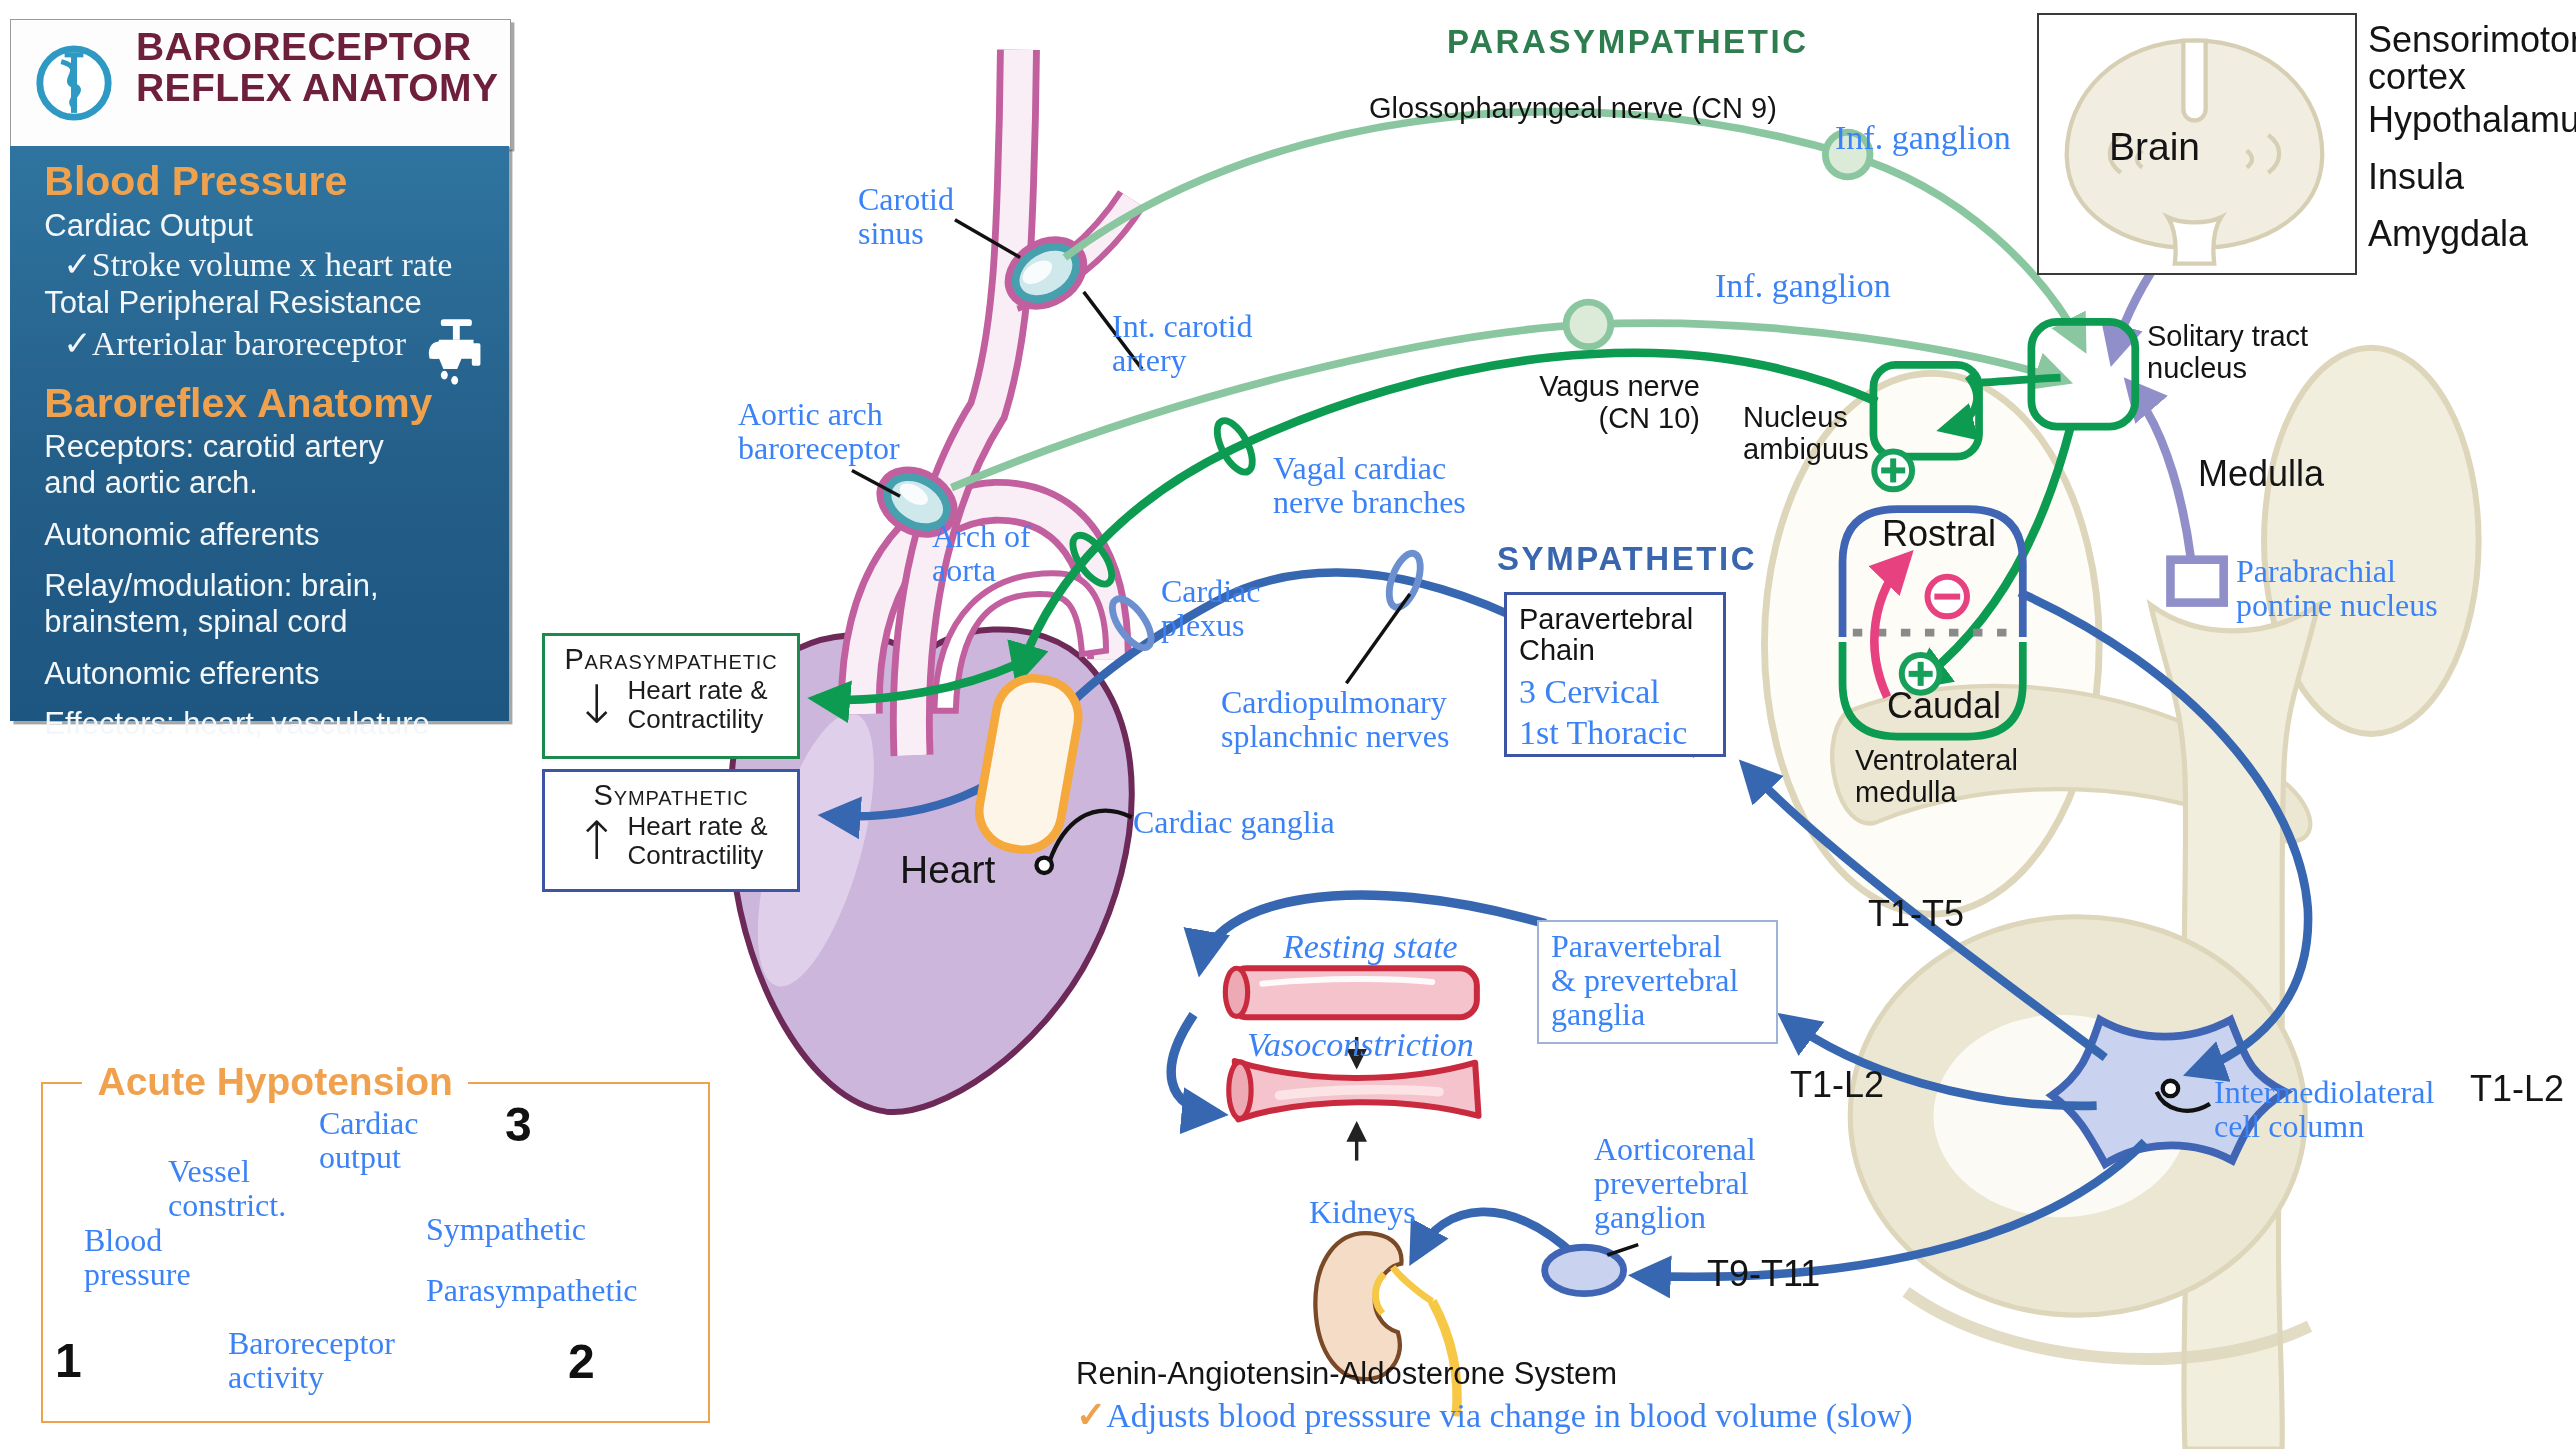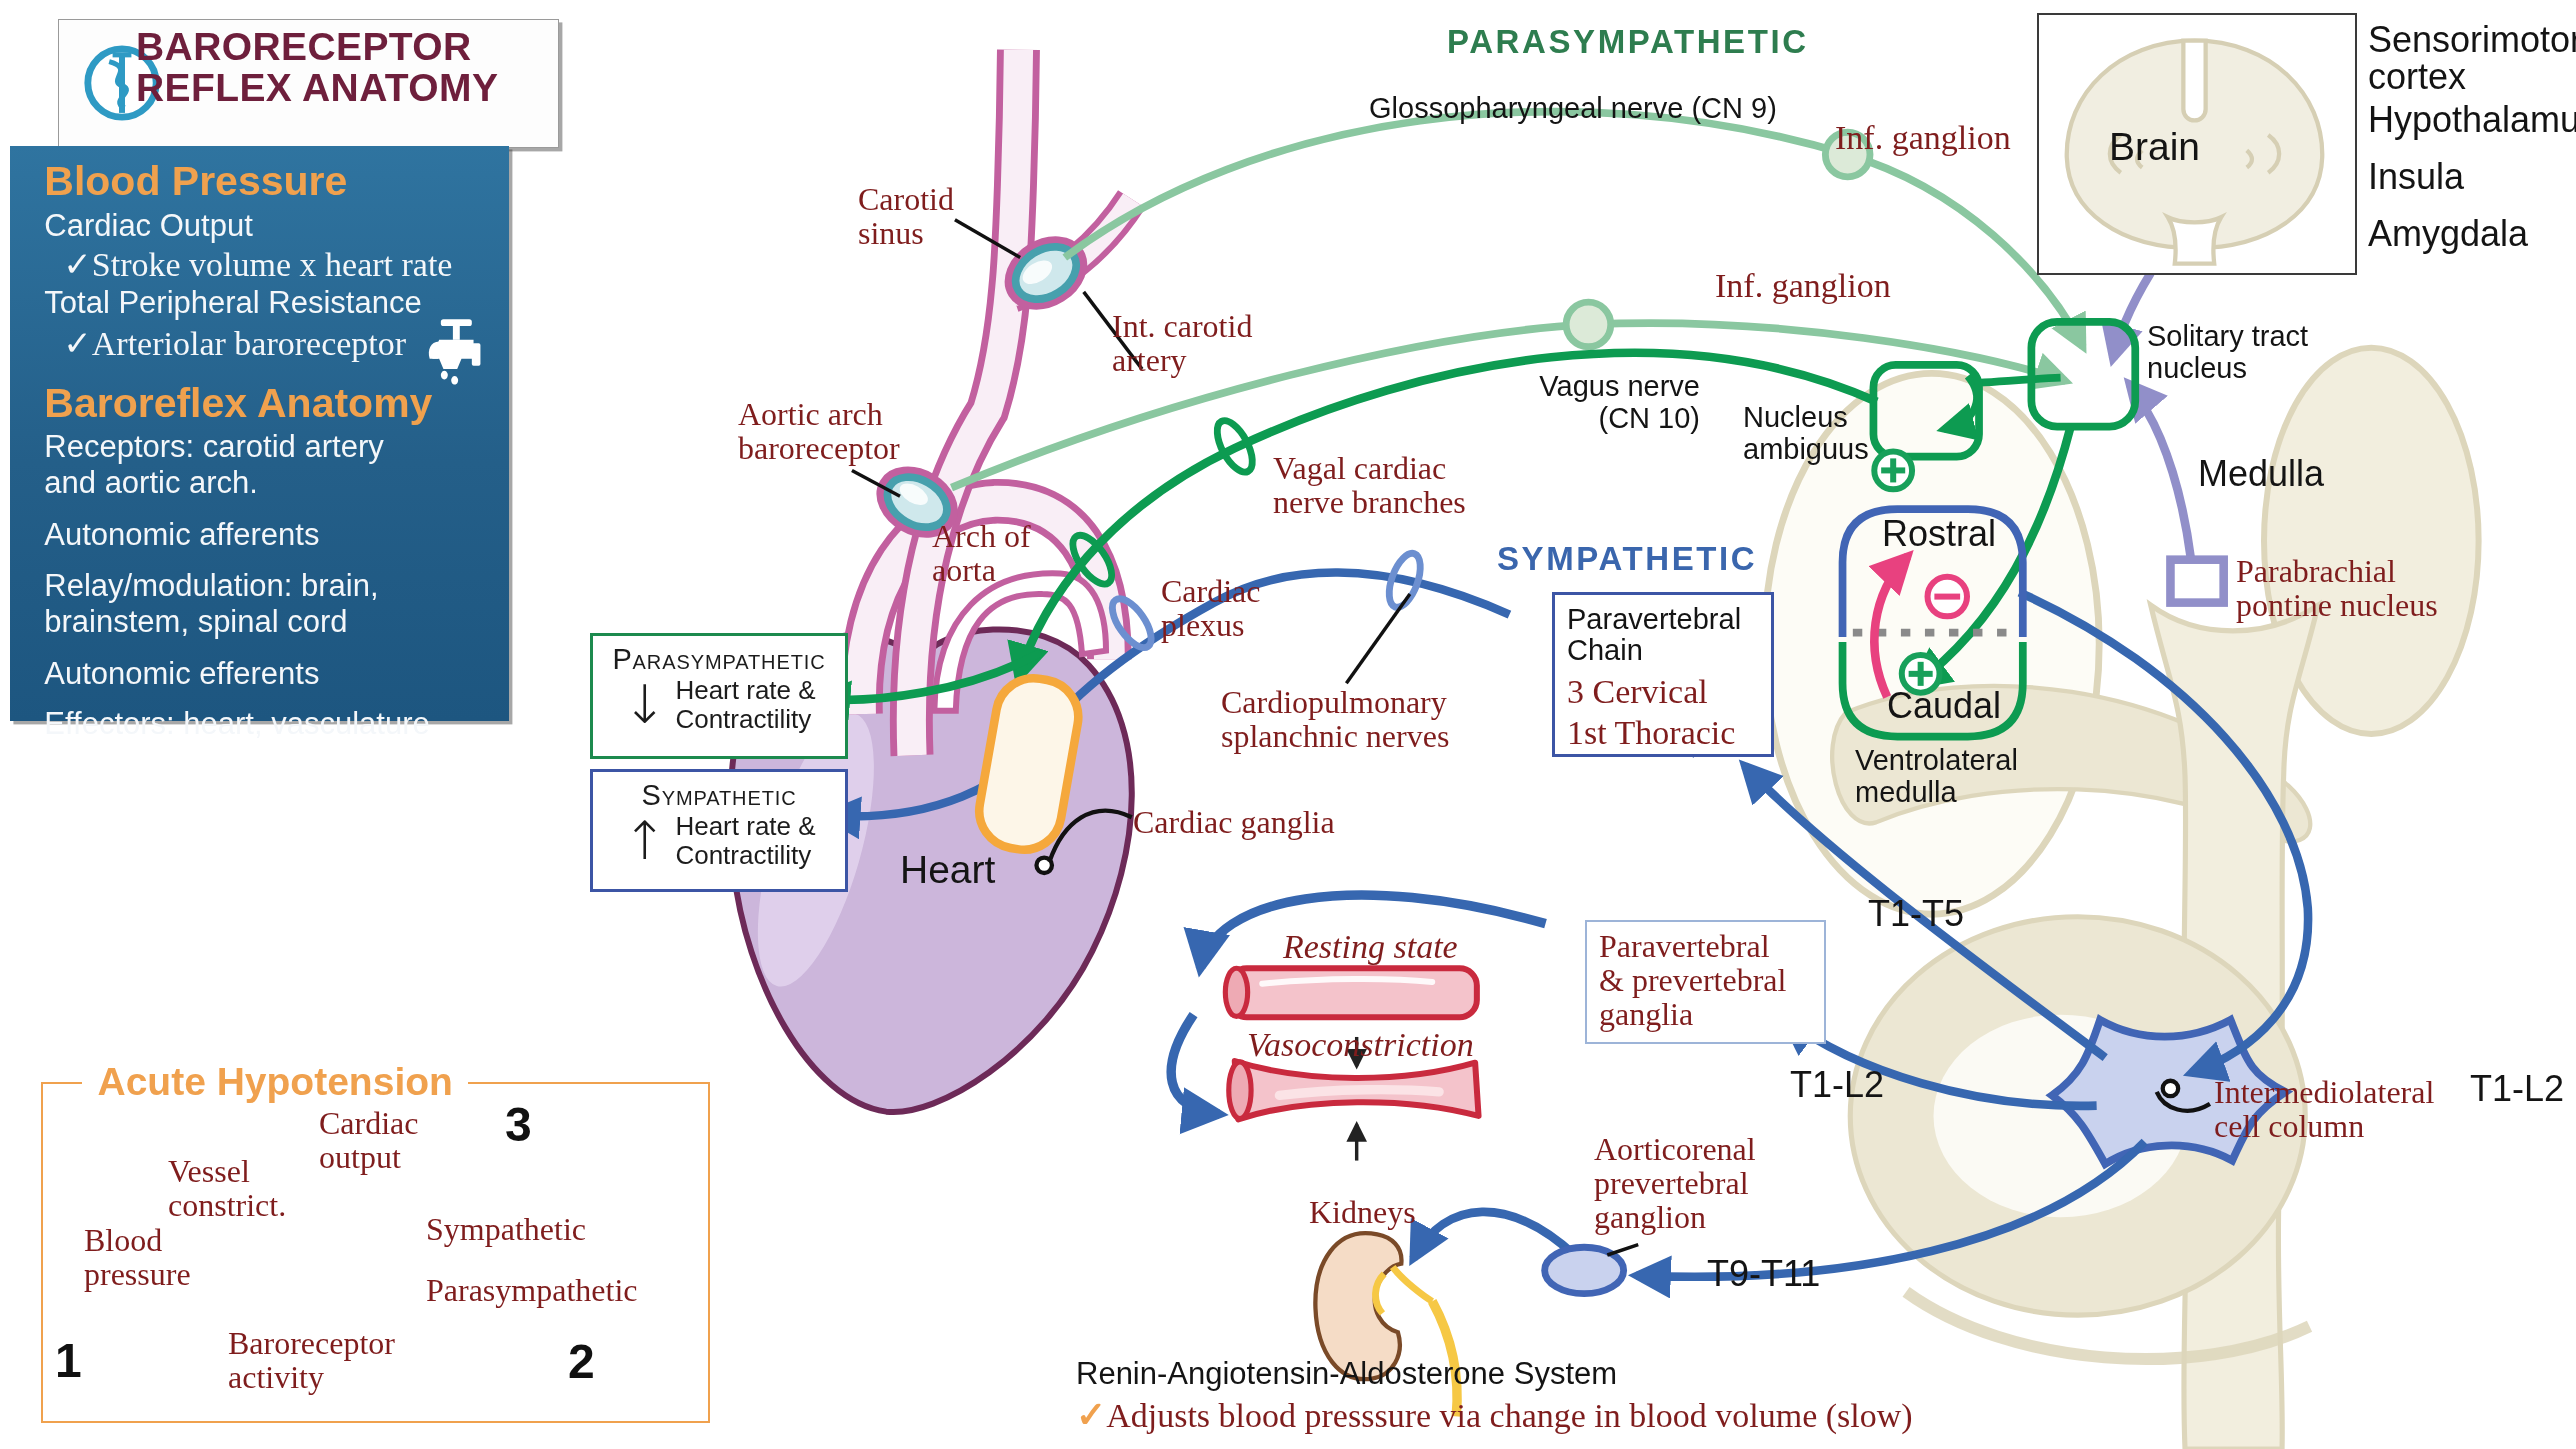--- a/index.html
+++ b/index.html
@@ -1,38 +1,38 @@
 <!DOCTYPE html>
 <html style="font-size:13.7px"><head>
 <meta charset="utf-8">
 <style>
   html,body{margin:0;padding:0;background:#fff;}
   #stage{position:relative;width:2576px;height:1449px;background:#ffffff;overflow:hidden;
          font-family:"Liberation Sans",sans-serif;}
   svg{position:absolute;left:0;top:0;}
   .abs{position:absolute;}
   .ml{white-space:pre-line;}
-  .ser{font-family:"Liberation Serif",serif;font-size:32px;line-height:1.07;color:#7f1d1d;}
+  .ser{font-family:"Liberation Serif",serif;font-size:32px;line-height:1.07;color:#3b82f6;}
   .serB{font-family:Liberation Sans, sans-serif;font-size:36px;line-height:1.05;color:#141414;}
   .sans{font-family:"Liberation Sans",sans-serif;font-size:29px;line-height:1.1;color:#141414;}
   .it{font-style:italic;}
   .sectionTitle{font-size:33px;letter-spacing:2.6px;font-weight:600;}
   
   #headerBox{left:10.3px;top:19px;width:499px;height:127px;background:#fdfdfd;
              border:1.7px solid #9a9a9a;box-shadow:3.4px 3.4px 0 rgba(60,60,60,.45);}
   #headerTitle{left:136px;top:26px;font-weight:700;font-size:39px;line-height:1.06;
                color:#6e1f3c;letter-spacing:0.4px;white-space:pre-line;}
   #bluePanel{left:10.3px;top:146px;width:499px;height:575px;
              background:linear-gradient(180deg,#2f74a0 0%,#245f89 55%,#1d5680 100%);
              box-shadow:3.4px 3.4px 0 rgba(60,60,60,.45);}
   .panelOrange{color:#f0a14e;font-size:41px;font-weight:600;}
   .panelWhite{color:#f4f7fa;font-size:31px;}
   .panelSerif{color:#f4f7fa;font-family:"Liberation Serif",serif;font-size:34px;}
   
-  .wbox{position:absolute;background:#fff;margin-left:48px;}
+  .wbox{position:absolute;background:#fff;}
   #paraBox{left:542px;top:633px;width:252px;height:120px;border:3.4px solid #1c8a4e;}
   #symBox{left:542px;top:769px;width:252px;height:117px;border:3.4px solid #3c55a5;}
   .hbTitle{font-variant:small-caps;font-size:29px;letter-spacing:0.9px;color:#1c1c1c;text-align:center;margin-top:6.9px;}
   .hbRow{display:flex;align-items:center;justify-content:center;gap:8.6px;margin-top:0px;}
   .hbArrow{font-size:53px;font-weight:200;line-height:.9;color:#1c1c1c;font-family:"DejaVu Sans",sans-serif;}
   .hbText{font-size:26px;line-height:1.12;color:#1c1c1c;white-space:pre-line;}
   #chainBox{left:1504px;top:592px;width:216px;height:159px;border:3.4px solid #3c55a5;}
   #ppBox{left:1537px;top:920px;width:225px;height:113px;border:2.6px solid #9db4d8;}
   #brainBox{left:2037px;top:13px;width:316px;height:258px;border:2.6px solid #3a3a3a;background:#fff;}
   #acuteBox{left:41px;top:1082px;width:665px;height:337px;border:2.6px solid #f0a14e;background:#fff;}

